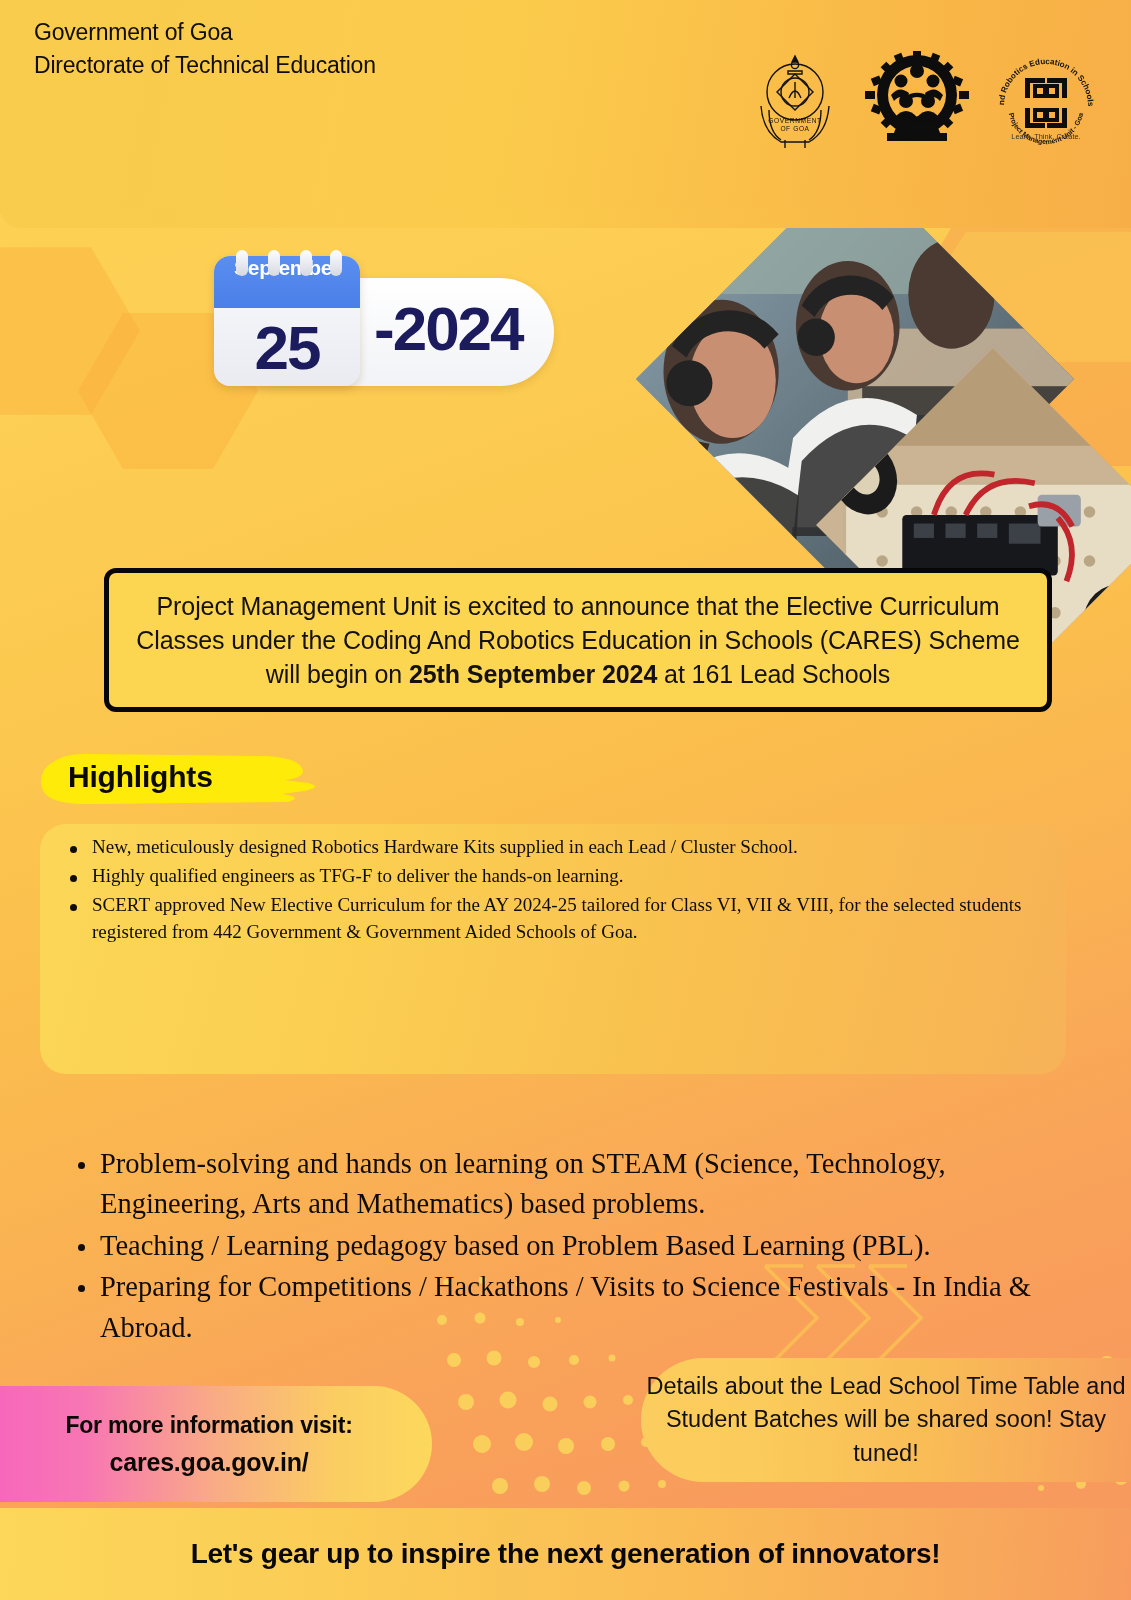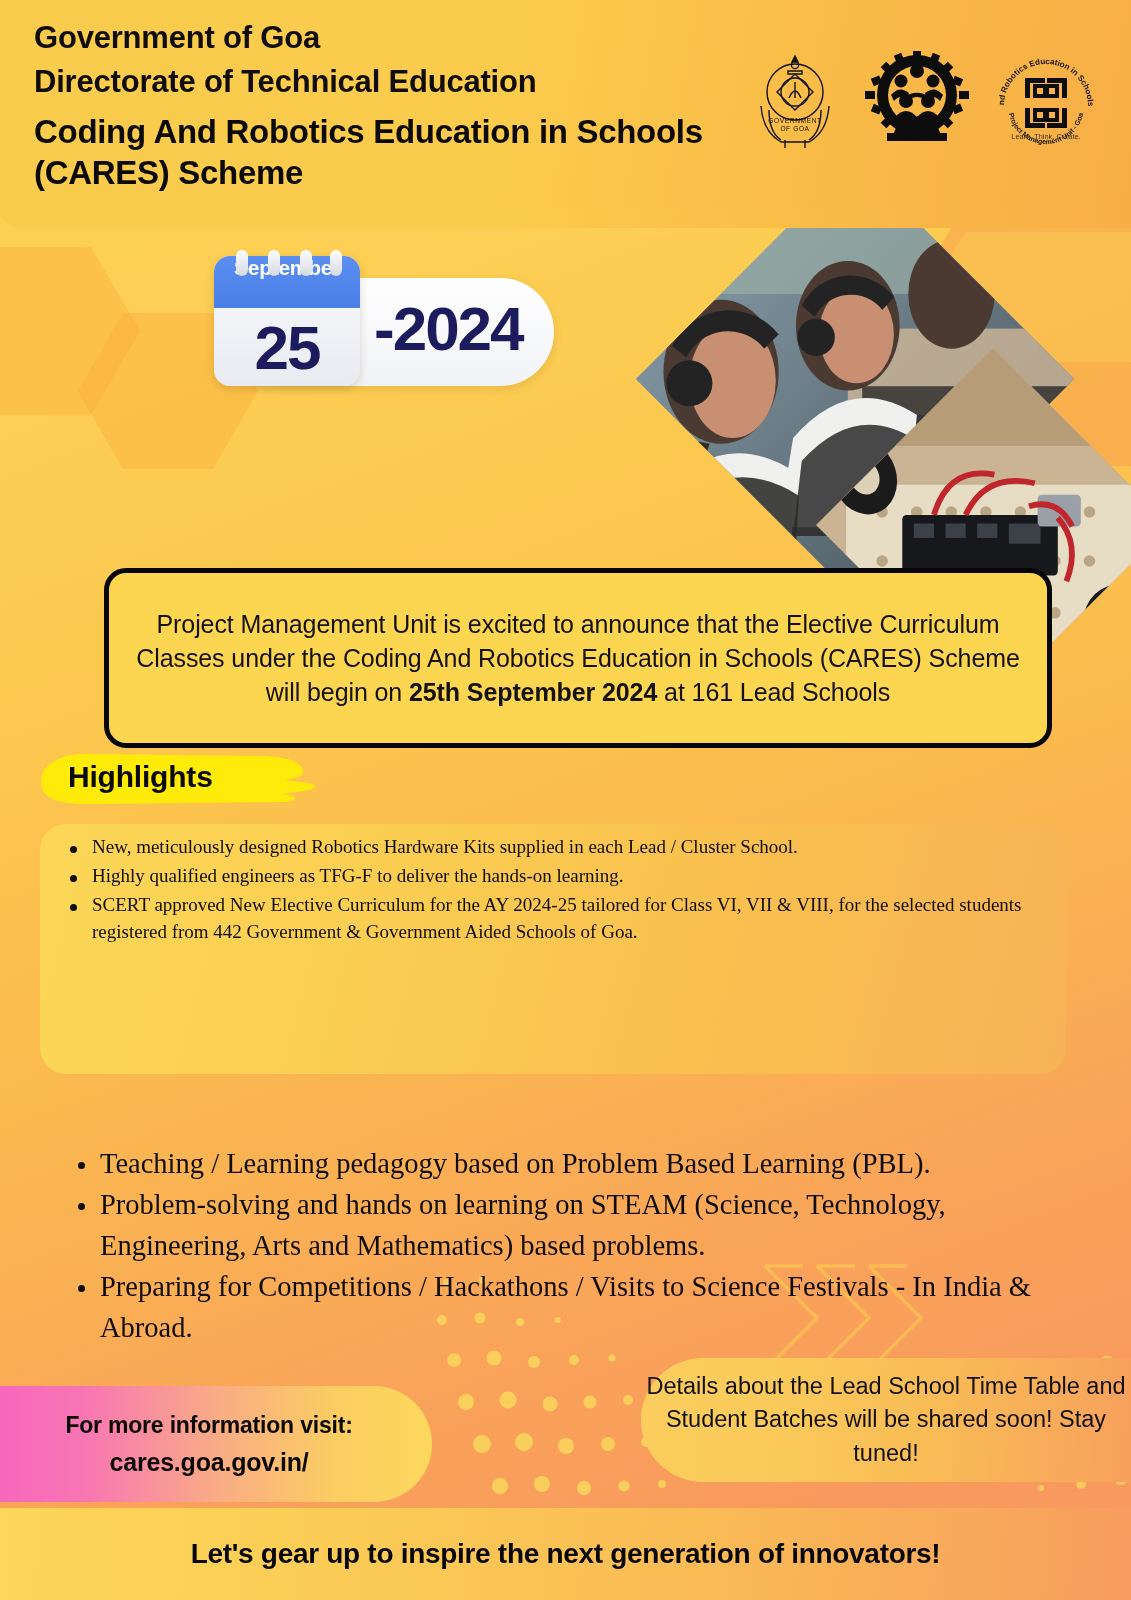--- a/index.html
+++ b/index.html
@@ -39,22 +39,22 @@
     content:"";
     position:absolute;
     left:0; bottom:-14px;
     width:1131px; height:20px;
     background: linear-gradient(100deg, #f9cc4e 0%, #fbcb4c 45%, #f9b847 78%, #f7ae47 100%);
     border-bottom-left-radius: 26px;
     border-bottom-right-radius: 0;
   }
   .hdr-text { position: absolute; left: 34px; top: 16px; }
   .gov-line {
-    font-size: 31px;
-    font-weight: 700;
+    font-size: 23px;
+    font-weight: 400;
     color: #100c06;
     letter-spacing: -0.2px;
     line-height: 1.42;
   }
   .scheme-title {
     margin-top: 8px;
     font-size: 33px;
     font-weight: 700;
     color: #0c0a06;
     line-height: 1.23;
@@ -209,24 +209,24 @@
     line-height: 1.55;
     color: #0b0905;
     letter-spacing: -0.2px;
   }
   .megaphone { position: absolute; left: 0px; top: 10px; width: 200px; height: 140px; }
 
   
   .announce {
     position: absolute;
     left: 104px; top: 568px;
-    width: 948px; height: 180px;
+    width: 948px; height: 144px;
     background: #fcd651;
     border: 5px solid #07070a;
-    border-radius: 22px;
+    border-radius: 12px;
     display: flex;
     align-items: center;
     justify-content: center;
     z-index: 20;
   }
   .announce-inner {
     text-align: center;
     font-size: 25px;
     line-height: 1.36;
     color: #141110;
@@ -587,21 +587,20 @@
           </g>
         </g>
       </svg>
     </div>
   </div>
 
   <div class="header">
     <div class="hdr-text">
       <div class="gov-line">Government of Goa</div>
       <div class="gov-line">Directorate of Technical Education</div>
-      <div class="scheme-title">Coding And Robotics Education in Schools (CARES) Scheme</div>
     </div>
 
     <div class="logos">
 
       <svg class="logo" width="96" height="100" viewBox="0 0 96 100">
         <g fill="none" stroke="#121212" stroke-width="1.4">
           <path d="M48 4 l3 6 h-6 z" fill="#121212"></path>
           <circle cx="48" cy="13" r="3.6"></circle>
           <path d="M41 19 h14 v3 h-14 z"></path>
           <path d="M20 40 a28 28 0 0 1 56 0 a28 28 0 0 1 -56 0"></path>
@@ -714,22 +713,22 @@
   </div>
 
   <div class="hl-card"></div>
   <ul class="bul hl-list">
     <li>New, meticulously designed Robotics Hardware Kits supplied in each Lead / Cluster School.</li>
     <li>Highly qualified engineers as TFG-F to deliver the hands-on learning.</li>
     <li>SCERT approved New Elective Curriculum for the AY 2024-25 tailored for Class VI, VII &amp; VIII, for the selected students registered from 442 Government &amp; Government Aided Schools of Goa.</li>
   </ul>
 
   <ul class="bul ben-list">
+    <li>Problem-solving and hands on learning on STEAM (Science, Technology, Engineering, Arts and Mathematics) based problems.</li>
     <li>Teaching / Learning pedagogy based on Problem Based Learning (PBL).</li>
-    <li>Problem-solving and hands on learning on STEAM (Science, Technology, Engineering, Arts and Mathematics) based problems.</li>
     <li>Preparing for Competitions / Hackathons / Visits to Science Festivals - In India &amp; Abroad.</li>
   </ul>
 
   <div class="pill-info">
     <div class="pill-info-l1">For more information visit:</div>
     <div class="pill-info-l2">cares.goa.gov.in/</div>
   </div>
 
   <div class="pill-details">
     <div class="pill-details-text">Details about the Lead School Time Table and Student Batches will be shared soon! Stay tuned!</div>

